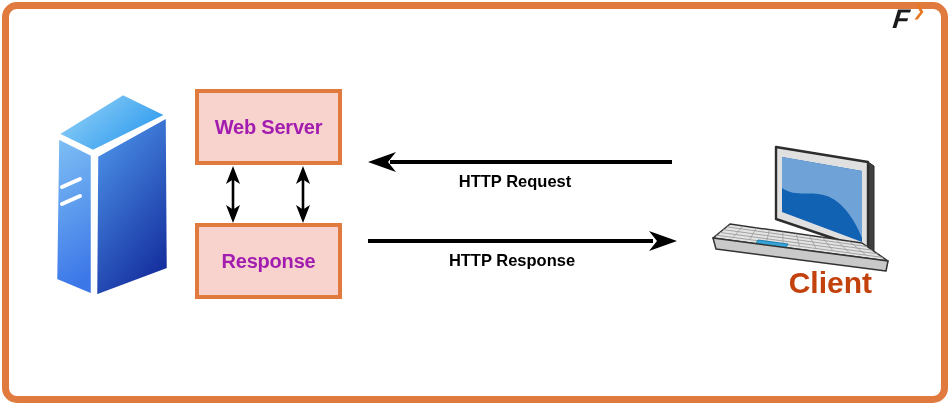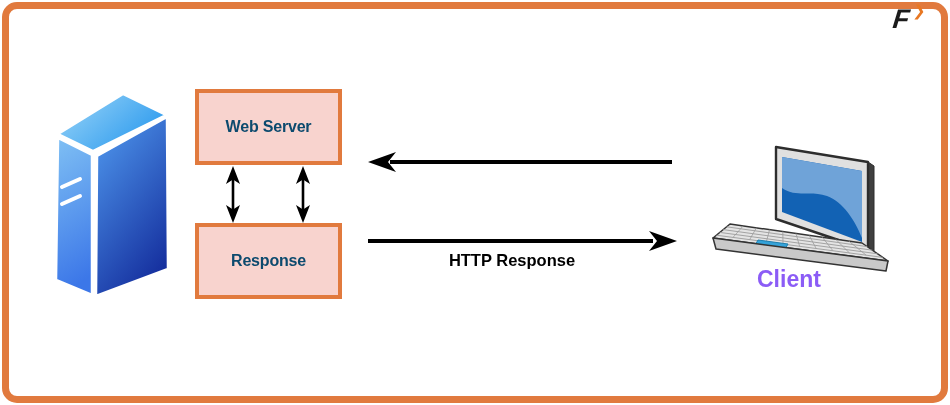--- a/index.html
+++ b/index.html
@@ -21,33 +21,33 @@
   }
   .logo .chev{
     position:absolute;left:24px;top:-2px;
     font-size:15px;font-weight:900;color:#E87722;transform:skewX(-6deg);
     line-height:16px;
   }
   .node-box{
     position:absolute;left:195px;width:147px;height:76px;box-sizing:border-box;
     background:#F8D3CE;border:4px solid #E17A3E;
     display:flex;align-items:center;justify-content:center;
-    font-size:16px;font-weight:bold;color:#0c4a6e;letter-spacing:-0.2px;
+    font-size:20px;font-weight:bold;color:#a21caf;letter-spacing:-0.2px;
   }
   #web-server-box{top:89px;}
   #database-box{top:223px;}
   .arrow-label{
     position:absolute;text-align:center;font-weight:bold;color:#000;
     font-size:16.5px;width:200px;
   }
   #request-label{left:415px;top:172px;}
   #response-label{left:412px;top:251px;}
   #client-label{
-    position:absolute;left:757px;top:266px;width:115px;text-align:left;
-    font-size:23px;font-weight:bold;color:#8b5cf6;
+    position:absolute;left:757px;top:266px;width:115px;text-align:right;
+    font-size:30px;font-weight:bold;color:#c2410c;
   }
   svg{position:absolute;}
   #server-svg{left:50px;top:88px;}
   #laptop-svg{left:705px;top:140px;}
   #arrows-svg{left:0;top:0;pointer-events:none;}
 </style>
 </head>
 <body>
 
 <div id="canvas">
@@ -103,20 +103,21 @@
       <polygon points="233,166 226,184 233,179.5 240,184" fill="#000"></polygon>
       <polygon points="233,223 226,205 233,209.5 240,205" fill="#000"></polygon>
     </g>
     <g>
       <line x1="303" y1="179" x2="303" y2="211" stroke="#000" stroke-width="2.6"></line>
       <polygon points="303,166 296,184 303,179.5 310,184" fill="#000"></polygon>
       <polygon points="303,223 296,205 303,209.5 310,205" fill="#000"></polygon>
     </g>
   </svg>
 
+  <div id="request-label" class="arrow-label">HTTP Request</div>
   <div id="response-label" class="arrow-label">HTTP Response</div>
 
   <svg id="laptop-svg" width="190" height="135" viewBox="0 0 190 135">
 
     <polygon points="163,22 169,26 169,113 163,110" fill="#3f3f3f" stroke="#2d2d2d" stroke-width="1"></polygon>
     <polygon points="71,7 163,22 163,110 71,79" fill="#E0E0E0" stroke="#2d2d2d" stroke-width="2.4" stroke-linejoin="round"></polygon>
     <polygon points="77,17 157,31 157,102 77,72" fill="#1262B4"></polygon>
     <path d="M77,17 L157,31 L157,98 C150,80 138,62 122,56 C105,50 92,58 77,48 Z" fill="#6FA3D8"></path>
 
     <polygon points="25,84 157,103 183,121 8,98" fill="#E4E4E4" stroke="#333333" stroke-width="1.5" stroke-linejoin="round"></polygon>

